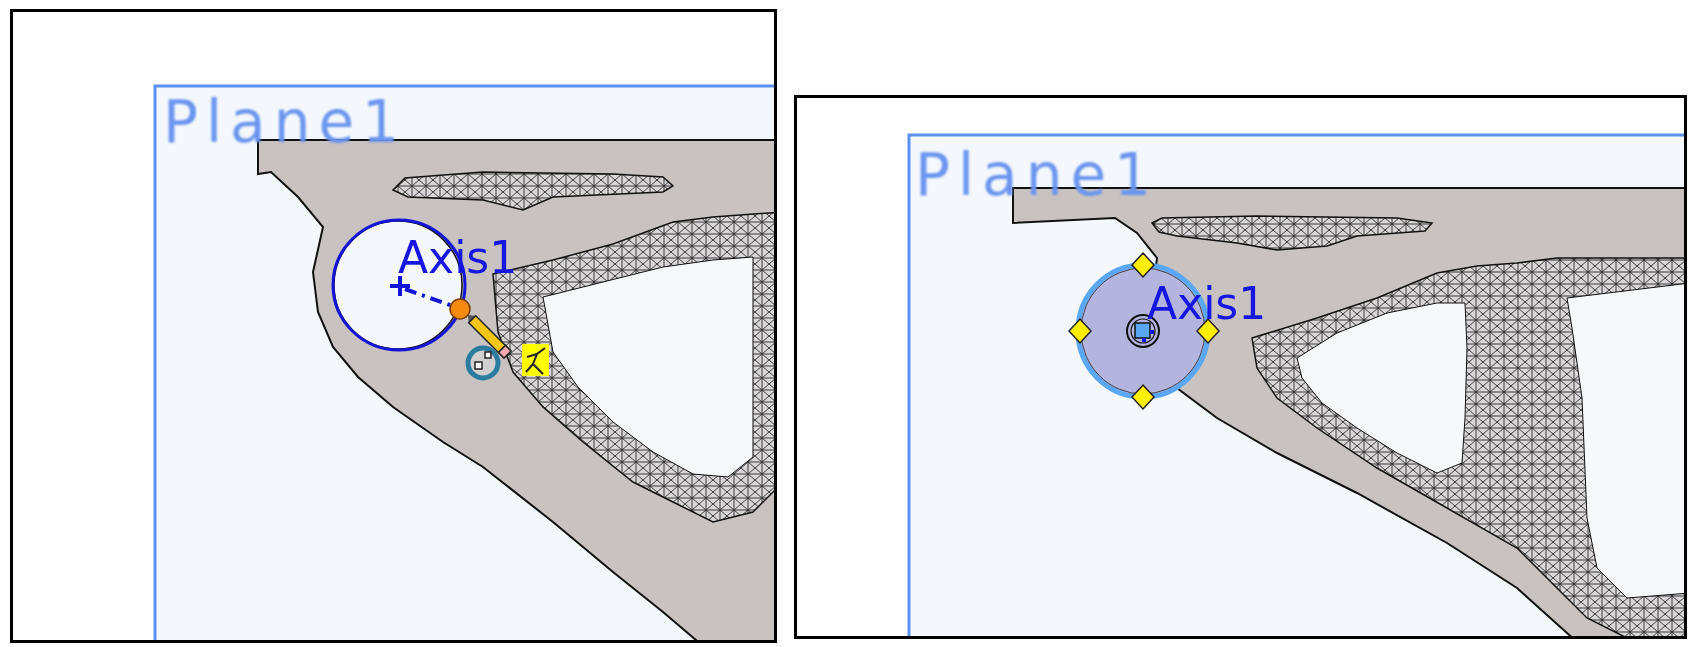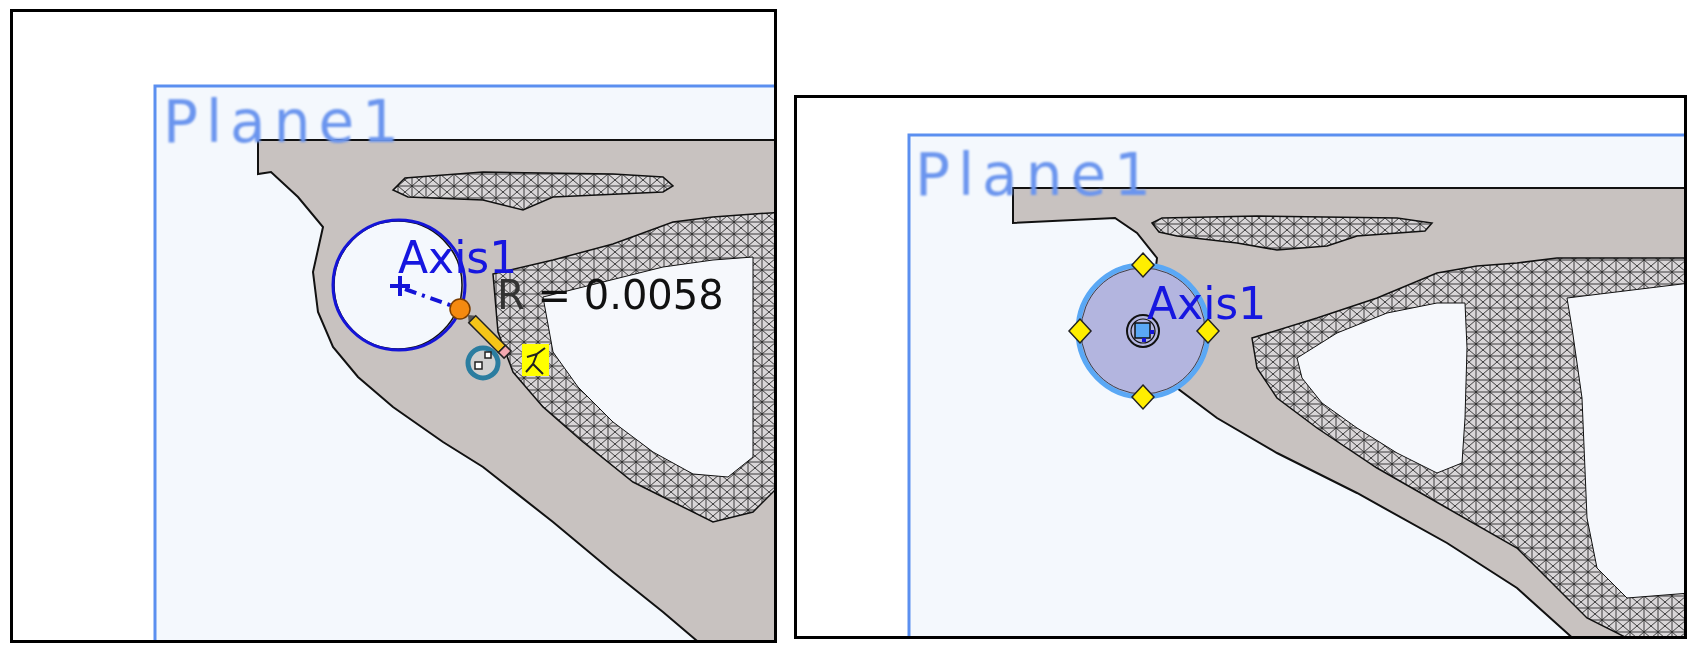--- a/index.html
+++ b/index.html
@@ -59,25 +59,20 @@
       <rect x="472" y="340" width="6" height="6" fill="#fff" stroke="#222" stroke-width="1.5"></rect>
     </g>
 
     <g>
       <rect x="509" y="332" width="27" height="32" fill="#ffff00"></rect>
       <path d="M513 360 L520 352 M520 352 L530 362 M520 352 L524 342 L532 336 M514 345 L524 342" stroke="#222" stroke-width="2" fill="none"></path>
     </g>
   </svg>
   <div class="plane-label" style="left:150px; top:76px;">Plane1</div>
   <div class="axis-label" style="left:385px; top:220px;">Axis1</div>
-  <div class="dim-label" style="left:484px; top:260px;">
-    <span style="color:#333;">R</span>
-    <span>=</span>
-    <span>0.0058</span>
-  </div>
 </div>
 
 <div class="panel" id="panel-right">
   <svg width="893" height="544" viewBox="0 0 893 544">
     <defs>
       <pattern id="meshR" width="14" height="12" patternUnits="userSpaceOnUse">
         <rect width="14" height="12" fill="#d9d6d8"></rect>
         <path d="M0 0 L14 12 M14 0 L0 12 M0 6 L14 6 M7 0 L7 12" stroke="#2a2a2a" stroke-width="0.9"></path>
       </pattern>
     </defs>

